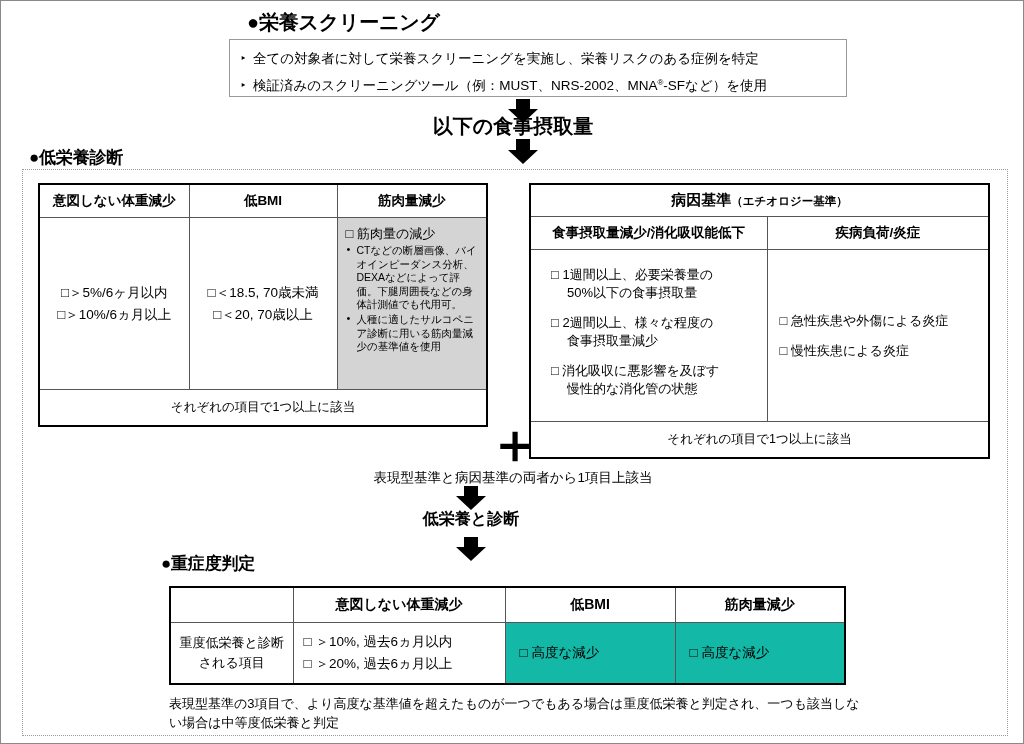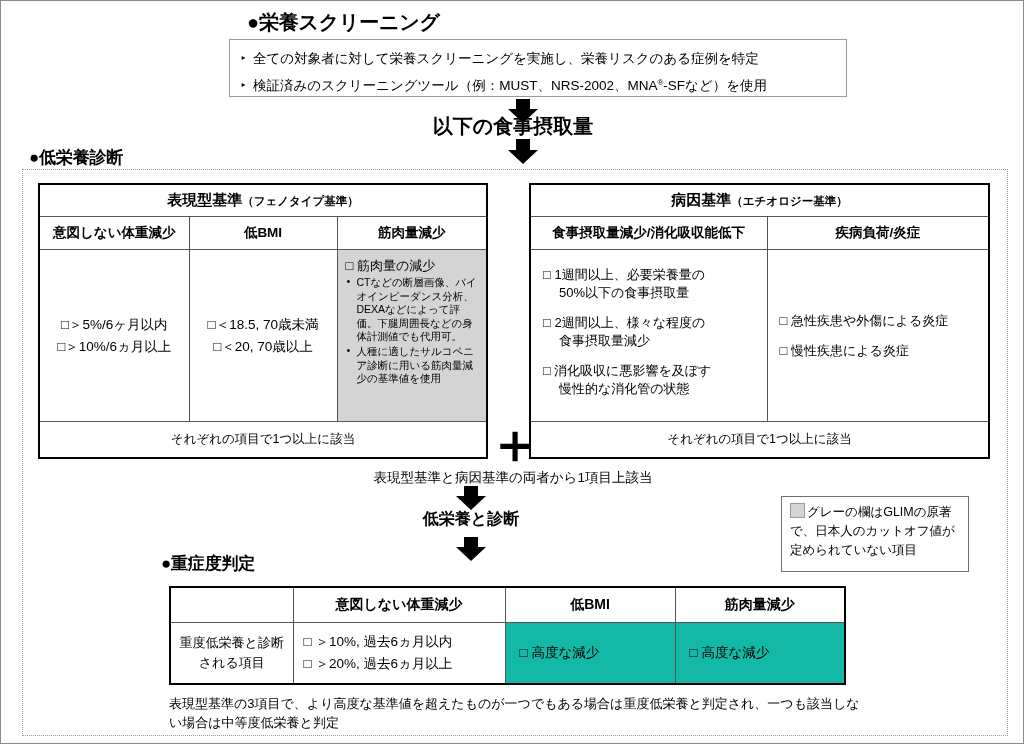--- a/index.html
+++ b/index.html
@@ -320,25 +320,20 @@
 
   <div class="abs" id="dotted-region"></div>
 
   <table class="crit" id="phenotype-table" style="left:37px; top:182px; width:450px;">
     <colgroup>
       <col style="width:150px">
         <col style="width:148px">
         <col style="width:150px">
     </colgroup>
     <tbody>
-        <tr>
-      <th class="title" colspan="3">
-        <span>表現型基準</span><span class="small">（フェノタイプ基準）</span>
-      </th>
-    </tr>
     <tr>
       <th class="colhead">意図しない体重減少</th>
       <th class="colhead">低BMI</th>
       <th class="colhead">筋肉量減少</th>
     </tr>
     <tr style="height:172px;">
       <td class="body center">
         <div class="chk-line">□＞5%/6ヶ月以内</div>
         <div class="chk-line">□＞10%/6ヵ月以上</div>
       </td>
@@ -371,21 +366,21 @@
         <tr>
       <th class="title" colspan="2">
         <span>病因基準</span><span class="small">（エチオロジー基準）</span>
       </th>
     </tr>
     <tr>
       <th class="colhead">食事摂取量減少/消化吸収能低下</th>
       <th class="colhead">疾病負荷/炎症</th>
     </tr>
     <tr style="height:172px;">
-      <td class="body" style="vertical-align:middle; padding:6px 8px 6px 12px;">
+      <td class="body" style="vertical-align:middle; padding:6px 8px 6px 20px;">
         <div class="etio-item">
           <span>□ 1週間以上、必要栄養量の</span>
           <span class="ind">50%以下の食事摂取量</span>
         </div>
         <div class="etio-item">
           <span>□ 2週間以上、様々な程度の</span>
           <span class="ind">食事摂取量減少</span>
         </div>
         <div class="etio-item">
           <span>□ 消化吸収に悪影響を及ぼす</span>
@@ -410,23 +405,20 @@
     <div class="head" style="top:10px;"></div>
   </div>
 
   <div class="abs" id="malnutrition-label">低栄養と診断</div>
 
   <div class="arrow" style="left:453px; top:536px; width:34px; height:24px;">
     <div class="shaft" style="top:0; width:14px; height:11px;"></div>
     <div class="head" style="top:10px;"></div>
   </div>
 
-  <div class="abs" id="legend-box">
-    <div id="legend-text"><span class="sw"></span><span>グレーの欄はGLIMの原著で、日本人のカットオフ値が定められていない項目</span></div>
-  </div>
 
   <div class="abs sec-head" id="severity-title">●重症度判定</div>
 
   <table class="sev">
     <colgroup>
       <col style="width:123px">
         <col style="width:212px">
         <col style="width:170px">
         <col style="width:170px">
     </colgroup>

